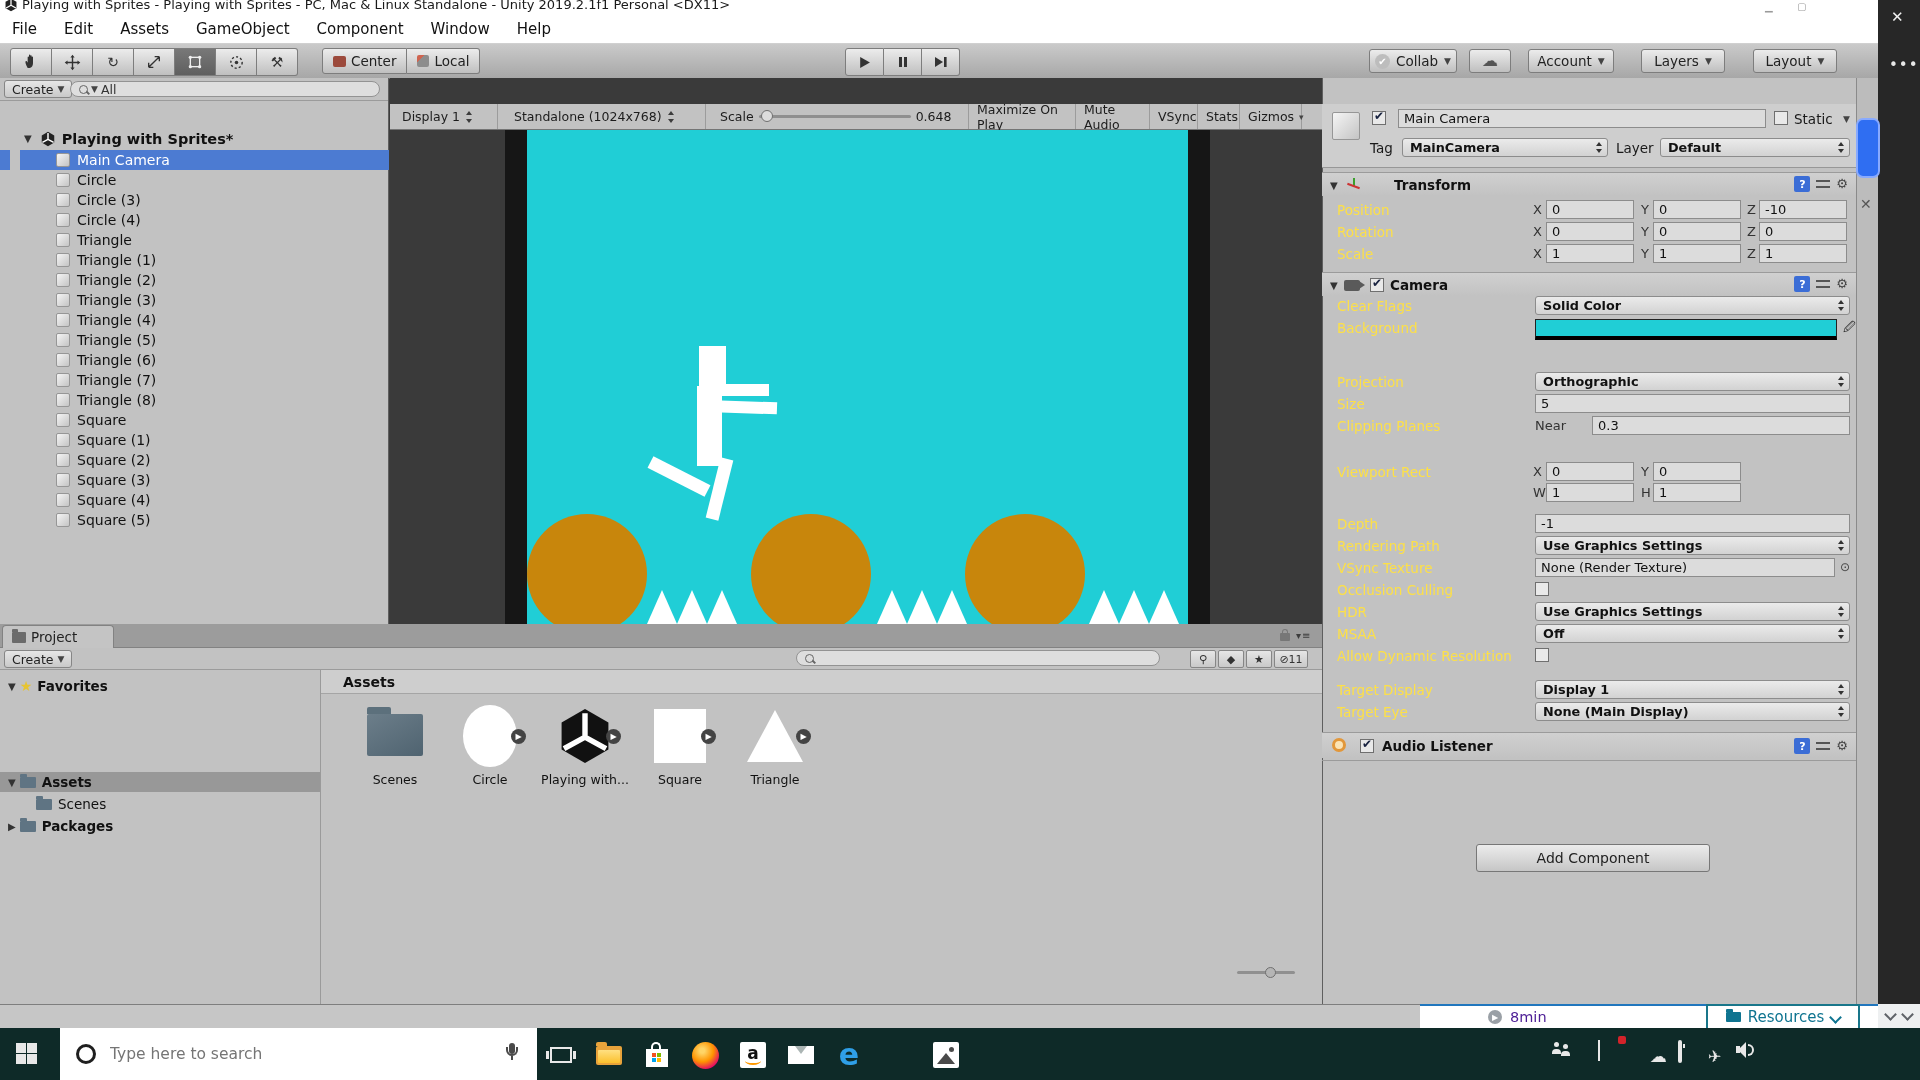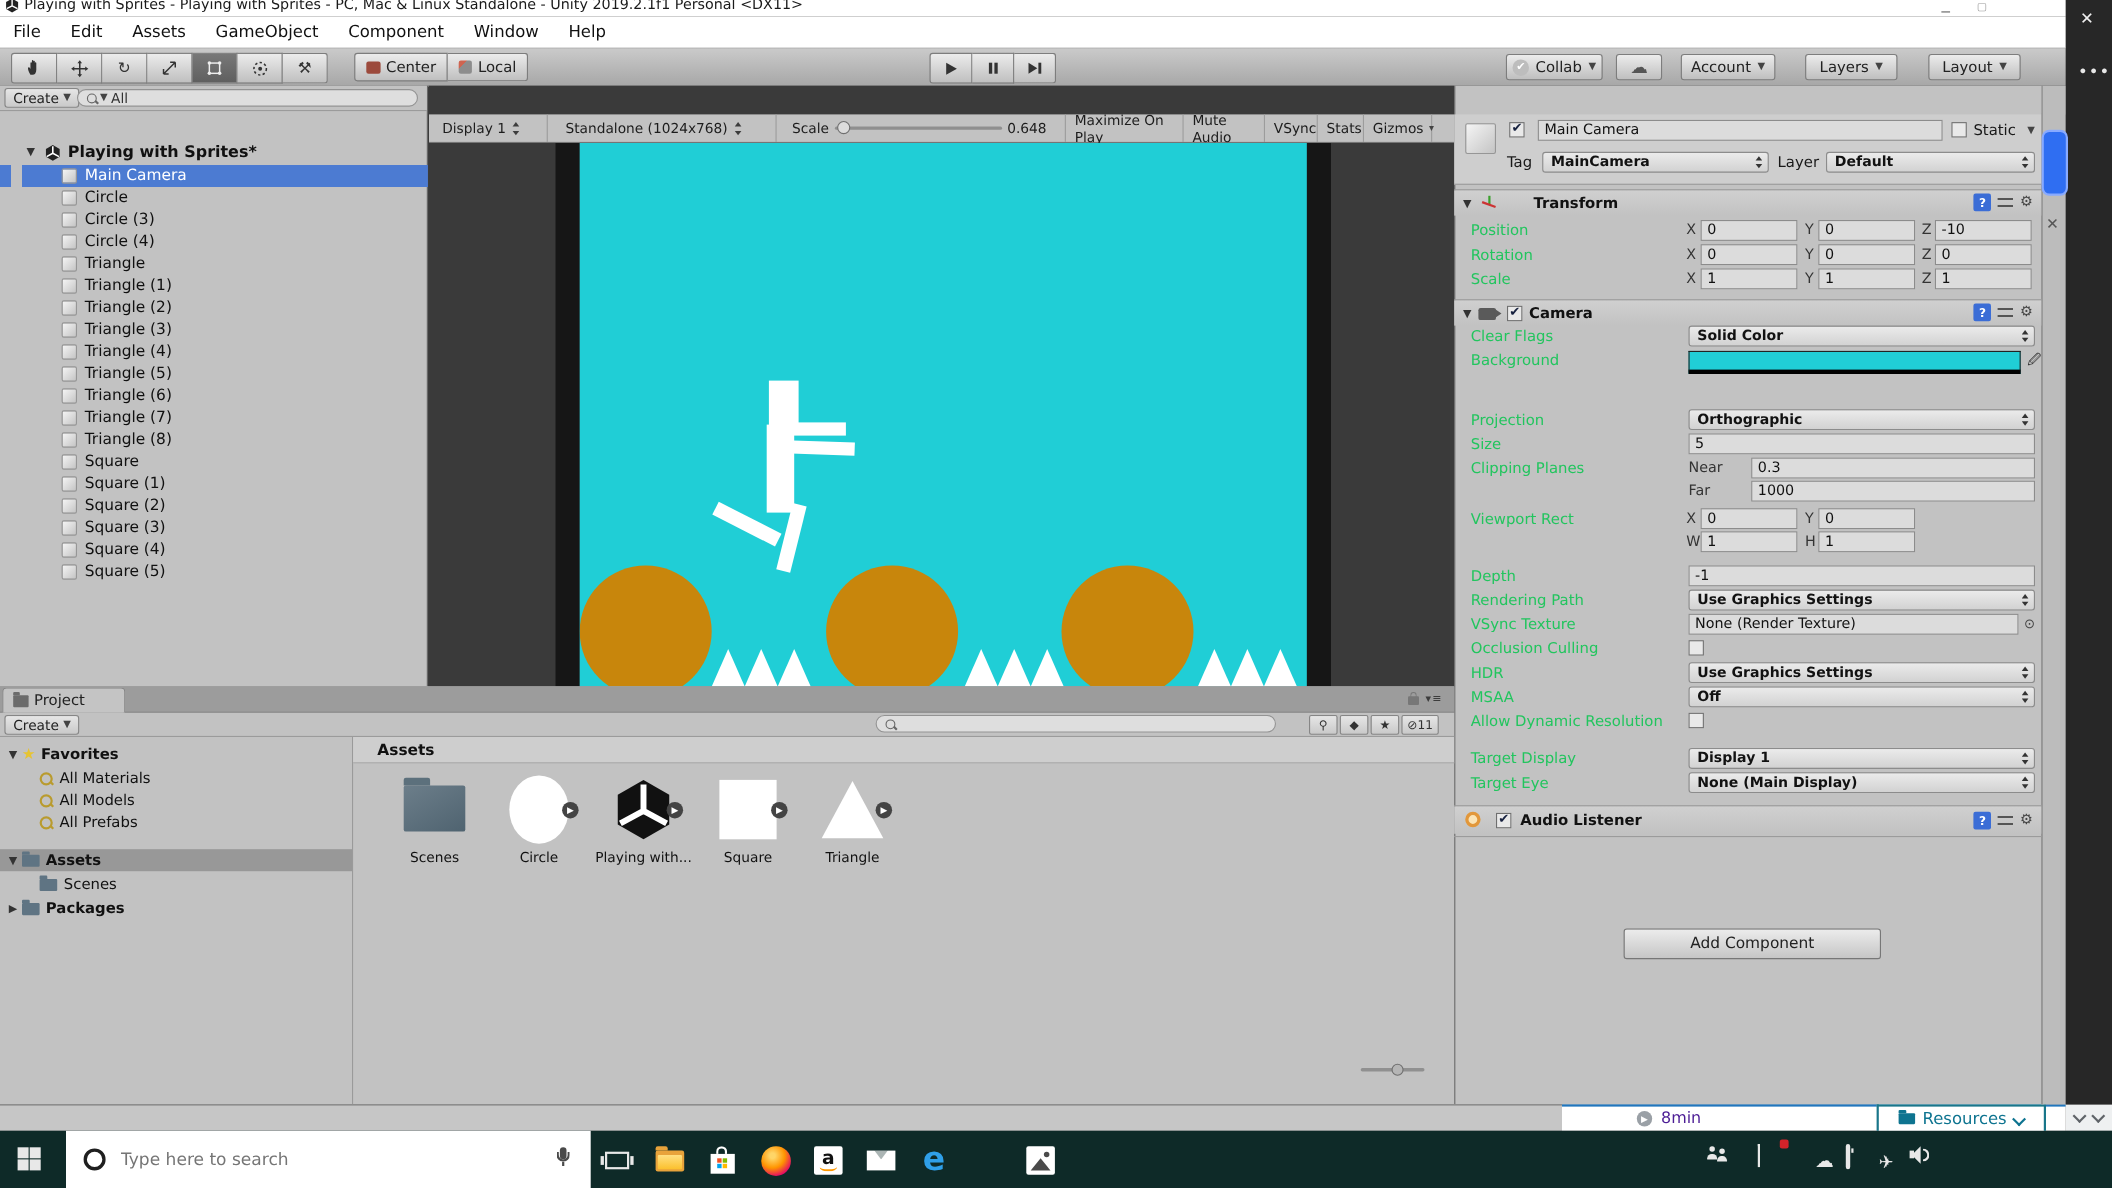--- a/index.html
+++ b/index.html
@@ -65,21 +65,21 @@
   .sknob{position:absolute;left:2px;top:-5px;width:12px;height:12px;border-radius:50%;background:#dcdcdc;border:1px solid #6f6f6f;box-sizing:border-box;}
   .gamescene{position:absolute;left:137px;top:52px;width:661px;height:494px;background:#20ced6;overflow:hidden;}
   .blackband{position:absolute;top:52px;width:22px;height:494px;background:#161616;}
   .wh{position:absolute;background:#fff;}
   .ball{position:absolute;width:120px;height:120px;border-radius:50%;background:#c8860c;}
   .spike{position:absolute;bottom:0;width:0;height:0;border-left:15px solid transparent;border-right:15px solid transparent;border-bottom:34px solid #fff;}
   
   .inspector{position:absolute;left:1322px;top:78px;width:534px;height:926px;background:#c2c2c2;border-left:1px solid #5f5f5f;box-sizing:border-box;}
   .ins-header{position:absolute;left:1322px;top:104px;width:534px;height:64px;background:#cecece;border-bottom:1px solid #979797;box-sizing:border-box;}
   .irow{position:absolute;left:1322px;width:534px;height:22px;}
-  .ilab{position:absolute;left:15px;top:2px;font-size:13.5px;color:#22c55e;}
+  .ilab{position:absolute;left:15px;top:2px;font-size:13.5px;color:#fde047;}
   .ctl{position:absolute;left:213px;top:0;width:315px;height:19px;box-sizing:border-box;}
   .fld{background:#dcdcdc;border:1px solid #8c8c8c;font-size:13px;color:#111;line-height:17px;padding:0 5px;box-sizing:border-box;height:19px;}
   .dd{position:relative;background:linear-gradient(#ebebeb,#d2d2d2);border:1px solid #8c8c8c;border-radius:3px;font-size:12.8px;color:#111;line-height:17px;padding:0 18px 0 7px;box-sizing:border-box;height:19px;white-space:nowrap;overflow:hidden;font-weight:bold;}
   .dd::before{content:"";position:absolute;right:5px;top:3px;border-left:3.5px solid transparent;border-right:3.5px solid transparent;border-bottom:4px solid #333;}
   .dd::after{content:"";position:absolute;right:5px;bottom:3px;border-left:3.5px solid transparent;border-right:3.5px solid transparent;border-top:4px solid #333;}
   .ax{position:absolute;top:2px;font-size:13px;color:#333;}
   .axf{position:absolute;top:0;width:88px;}
   .chk{width:14px;height:14px;background:#e9e9e9;border:1px solid #6f6f6f;box-sizing:border-box;position:relative;display:inline-block;}
   .chk.on::after{content:"✔";position:absolute;left:1px;top:-3px;font-size:12px;color:#17213f;}
   .comp-head{position:absolute;left:1322px;width:534px;height:24px;background:linear-gradient(#d0d0d0,#c2c2c2);border-top:1px solid #9b9b9b;box-sizing:border-box;}
@@ -588,24 +588,20 @@
   </div>
   <div class="irow" style="top:394px">
     <span class="ilab">Size</span>
     <div class="fld ctl">5</div>
   </div>
   <div class="irow" style="top:416px">
     <span class="ilab">Clipping Planes</span>
     <span class="ax" style="left:213px">Near</span>
     <div class="fld" style="position:absolute;left:270px;top:0;width:258px">0.3</div>
   </div>
-  <div class="irow" style="top:437px">
-    <span class="ax" style="left:213px">Far</span>
-    <div class="fld" style="position:absolute;left:270px;top:0;width:258px">1000</div>
-  </div>
   <div class="irow" style="top:462px">
     <span class="ilab">Viewport Rect</span>
     <span class="ax" style="left:211px">X</span>
     <div class="fld axf" style="left:224px">0</div>
     <span class="ax" style="left:319px">Y</span>
     <div class="fld axf" style="left:331px">0</div>
   </div>
   <div class="irow" style="top:483px">
     <span class="ax" style="left:211px">W</span>
     <div class="fld axf" style="left:224px">1</div>
@@ -684,35 +680,20 @@
       <div class="iconbtn" style="left:1218px">◆</div>
       <div class="iconbtn" style="left:1246px">★</div>
       <div class="iconbtn" style="left:1274px;width:34px">⊘<span>11</span></div>
     </div>
 
     <div class="ptree-row" style="top:52px">
       <span class="foldarrow" style="margin:0 4px 0 8px">▼</span>
       <span class="star">★</span>
       <span style="font-weight:bold">Favorites</span>
     </div>
-    <div style="position:absolute;left:36px;top:74px;width:284px">
-
-    <div class="ptree-row" style="position:relative;width:100%">
-        <span class="magy"></span>
-        <span>All Materials</span>
-      </div>
-        <div class="ptree-row" style="position:relative;width:100%">
-        <span class="magy"></span>
-        <span>All Models</span>
-      </div>
-        <div class="ptree-row" style="position:relative;width:100%">
-        <span class="magy"></span>
-        <span>All Prefabs</span>
-      </div>
-      </div>
     <div class="ptree-row" style="top:148px;background:#989898">
       <span class="foldarrow" style="margin:0 4px 0 8px">▼</span>
       <span class="pfold"></span>
       <span style="font-weight:bold">Assets</span>
     </div>
     <div style="position:absolute;left:36px;top:170px;width:284px">
 
     <div class="ptree-row" style="position:relative;width:100%">
         <span class="pfold"></span>
         <span>Scenes</span>

